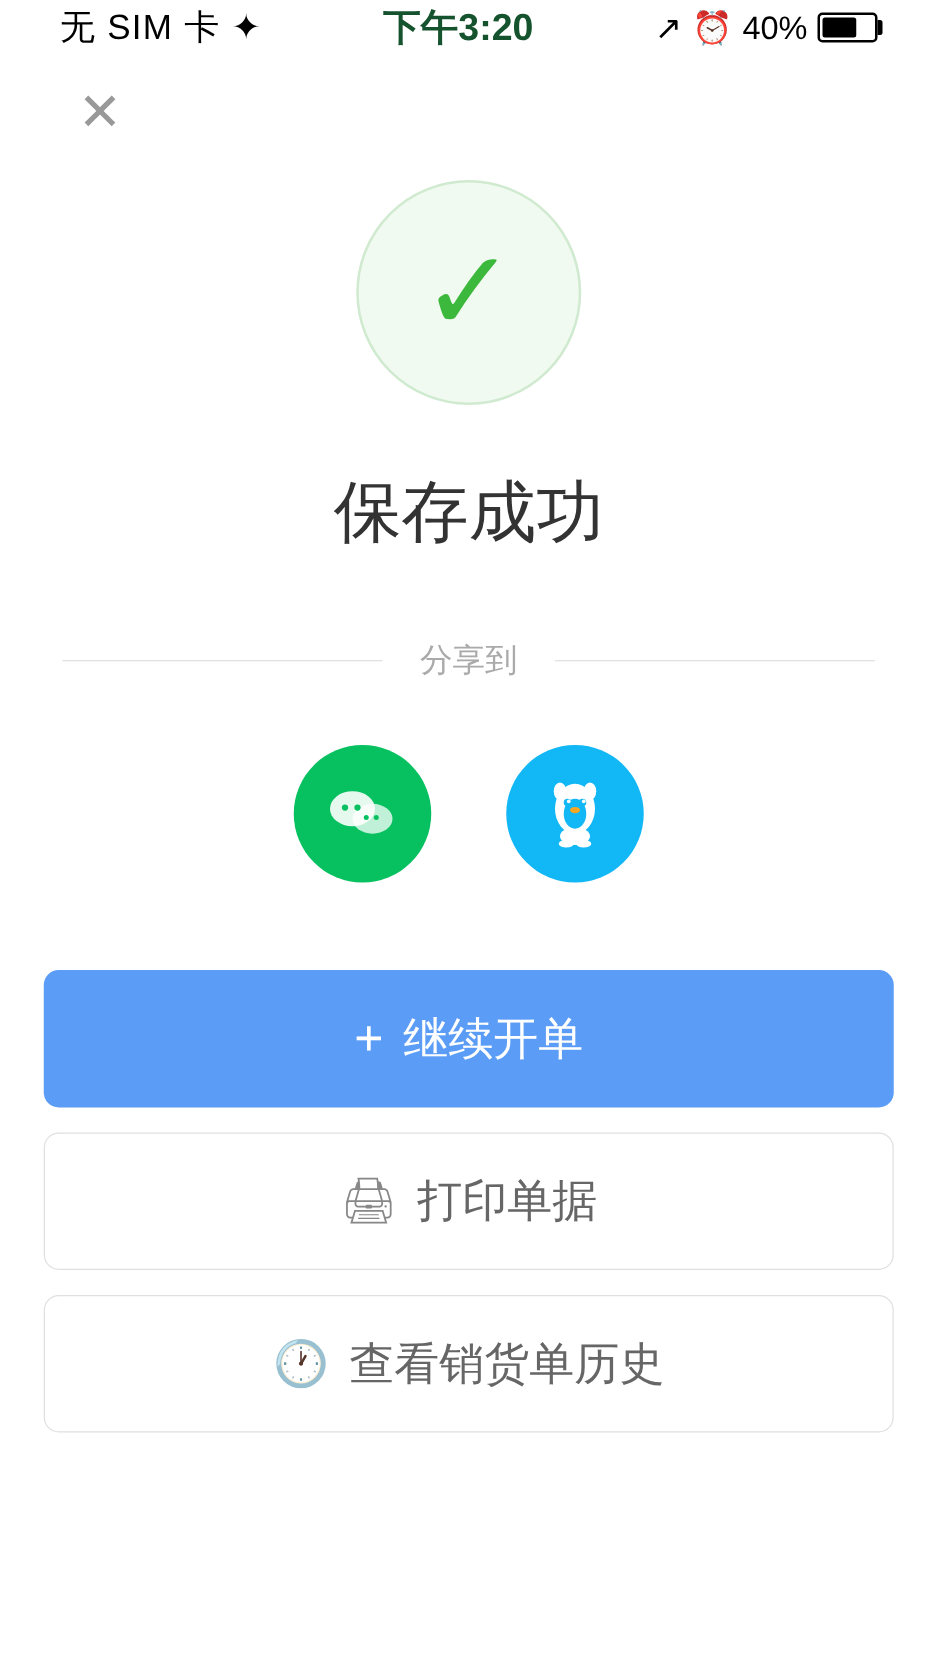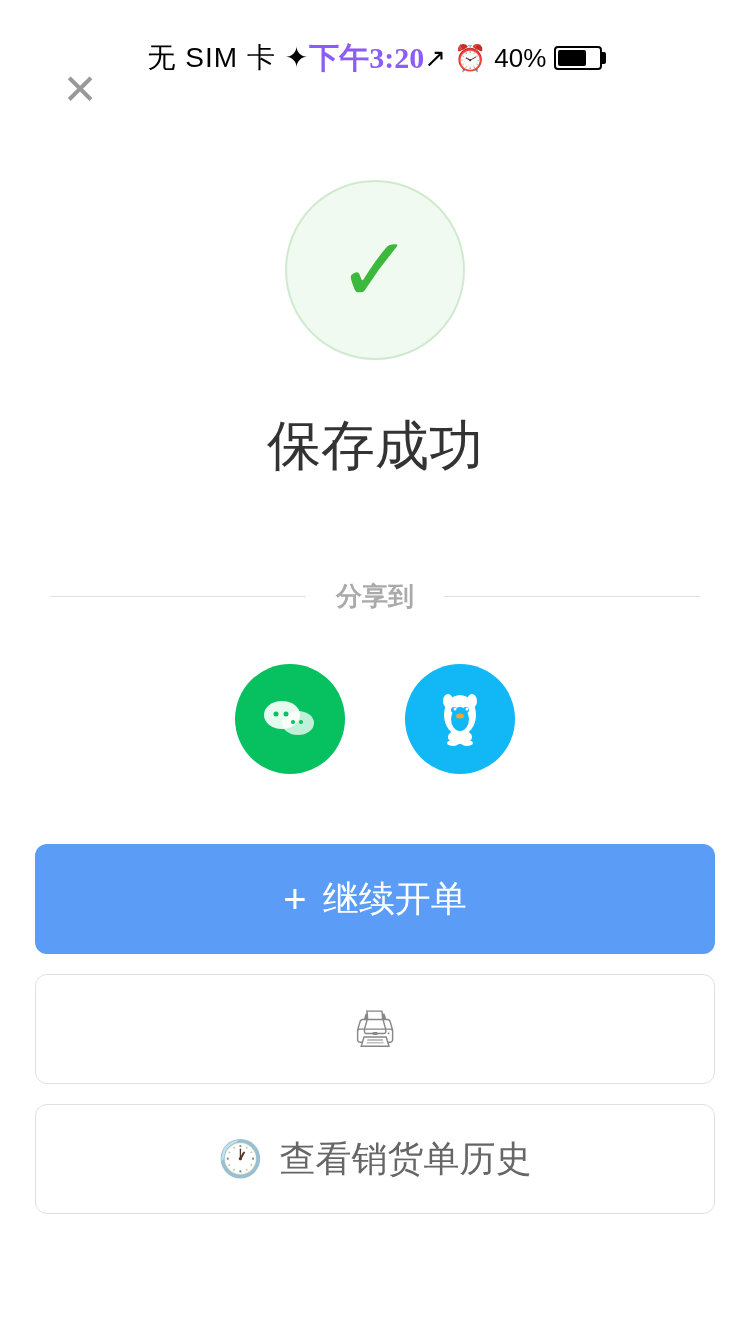--- a/index.html
+++ b/index.html
@@ -14,39 +14,37 @@
       min-height: 1334px;
       background: #ffffff;
       font-family: -apple-system, 'PingFang SC', 'Helvetica Neue', sans-serif;
       position: relative;
       overflow-x: hidden;
     }
 
     
     .status-bar {
       display: flex;
-      justify-content: center;
-      align-items: center;
-      padding: 8px 26px;
+      justify-content: space-between;
+      align-items: center;
+      padding: 8px 48px;
       height: 44px;
-      margin-top: 36px;
     }
 
     .status-left {
       font-size: 28px;
       color: #000;
       font-weight: 500;
       letter-spacing: 1px;
     }
 
     .status-center {
       font-size: 30px;
-      color: #8b5cf6;
+      color: #14532d;
       font-weight: 600;
-      font-family: Liberation Serif, serif;
     }
 
     .status-right {
       display: flex;
       align-items: center;
       gap: 8px;
       font-size: 26px;
       color: #000;
     }
 
@@ -123,30 +121,29 @@
       font-size: 90px;
       color: #3cb83c;
       line-height: 1;
     }
 
     
     .success-title {
       font-size: 54px;
       color: #333;
       font-weight: 500;
-      margin-bottom: 96px;
+      margin-bottom: 64px;
     }
 
     
     .share-divider {
       display: flex;
       align-items: center;
       width: 650px;
       margin-bottom: 50px;
-      font-weight: bold;
     }
 
     .divider-line {
       flex: 1;
       height: 1px;
       background: #e0e0e0;
     }
 
     .share-text {
       font-size: 26px;
@@ -319,20 +316,21 @@
 
   <div class="buttons-container">
 
     <button class="btn-primary">
       <span class="btn-plus">+</span>
       <span class="btn-primary-text">继续开单</span>
     </button>
 
     <button class="btn-secondary">
       <span class="btn-icon">🖨</span>
+      <span class="btn-secondary-text">打印单据</span>
     </button>
 
     <button class="btn-secondary">
       <span class="btn-icon">🕐</span>
       <span class="btn-secondary-text">查看销货单历史</span>
     </button>
 
   </div>
 
 </div>

